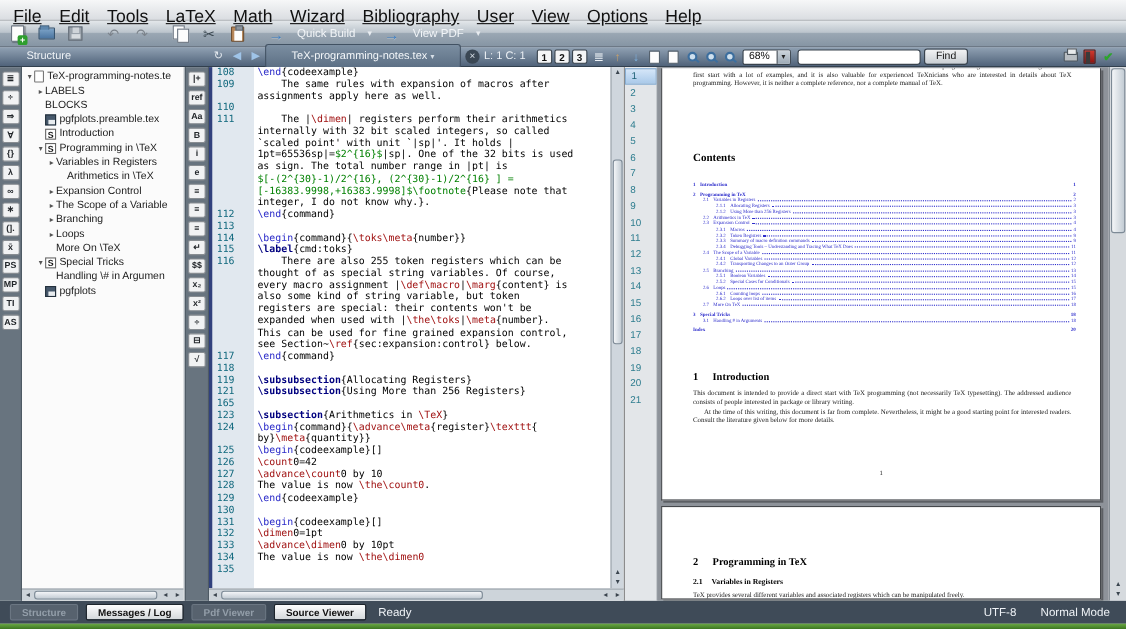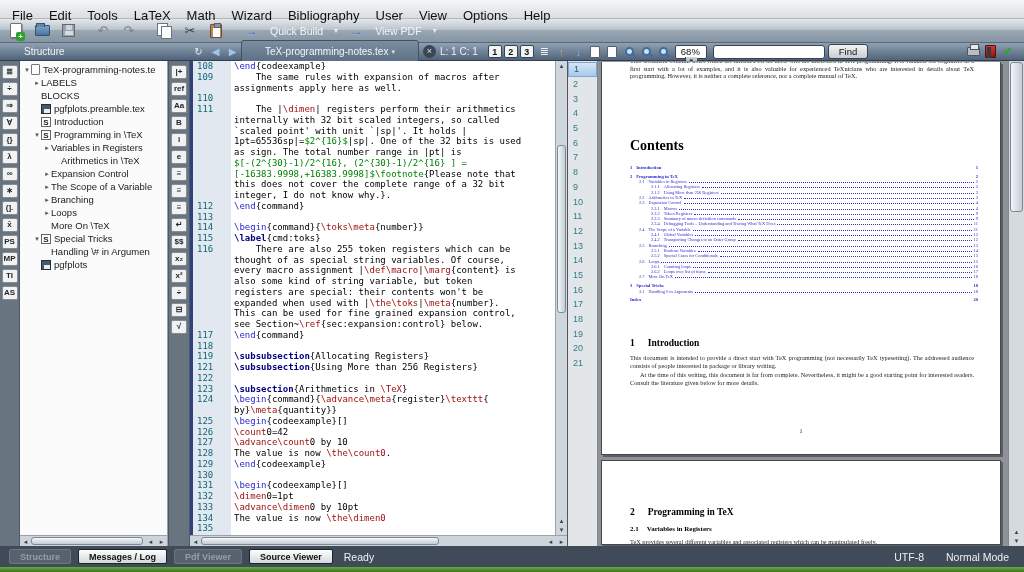--- a/index.html
+++ b/index.html
@@ -1,21 +1,21 @@
 <!DOCTYPE html>
 <html><head>
 <meta charset="utf-8">
 <style>
   * { margin:0; padding:0; box-sizing:border-box; }
   html,body { width:1024px; height:572px; overflow:hidden; }
   .app { width:1024px; height:572px; font-family:"Liberation Sans",sans-serif; background:#c7ccd1; position:relative; overflow:hidden; }
 
   
   .menubar { height:19px; background:linear-gradient(#f6f7f8,#dadde1); border-bottom:1px solid #b4b8bc; display:flex; align-items:center; padding-left:4px; }
-  .menu-item { font-size:13px; color:#101010; padding:0 8px; cursor:default;margin-top:13px; }
+  .menu-item { font-size:16px; color:#101010; padding:0 8px; text-decoration:underline; cursor:default;margin-top:13px; }
 
   
   .toolbar { height:24px; background:linear-gradient(#e3e7ea 0%,#bcc5cd 45%,#9aa7b3 50%,#8695a4 100%); border-bottom:1px solid #5a6877; display:flex; align-items:center; padding:0 5px; gap:4px; }
   .tbtn { width:22px; height:20px; display:flex; align-items:center; justify-content:center; border-radius:2px; }
   .tsep { width:1px; height:16px; background:#77859400; margin:0 2px; }
   .ic-doc { width:12px; height:15px; background:#fdfdfd; border:1px solid #6a7480; border-radius:1px; position:relative; box-shadow:1px 1px 1px rgba(0,0,0,.25); }
   .ic-doc .plus { position:absolute; right:-4px; bottom:-4px; width:9px; height:9px; background:#2e9e2e; color:#fff; font-size:8px; line-height:9px; text-align:center; border-radius:2px; font-weight:bold; }
   .ic-folder { width:15px; height:11px; background:linear-gradient(#7da4c8,#4a74a0); border:1px solid #35536f; border-radius:1px; position:relative; }
   .ic-folder::before { content:""; position:absolute; top:-3px; left:0; width:7px; height:3px; background:#5d87ad; border:1px solid #35536f; border-bottom:none; border-radius:1px 1px 0 0; }
   .ic-floppy { width:13px; height:13px; background:#9aa2ab; border:1px solid #5f6974; position:relative; }
@@ -44,21 +44,21 @@
   .tab .tcaret { font-size:7px; color:#d8e0e8; }
   .closebtn { width:13px; height:13px; border-radius:50%; background:#3a4754; color:#d9e0e7; font-size:9px; line-height:12px; text-align:center; margin:0 4px; flex-shrink:0; }
   .cursorpos { white-space:nowrap; margin-right:10px; }
   .pgbtn { width:14px; height:13px; background:#f4f5f6; border:1px solid #39434d; border-radius:2px; color:#111; font-size:9px; font-weight:bold; display:flex; align-items:center; justify-content:center; margin-right:2px; }
   .pdftool { width:17px; height:15px; display:flex; align-items:center; justify-content:center; }
   .pdftool .g { font-size:11px; }
   .upar { color:#c9a06a; } .dnar { color:#7fb3e0; }
   .minidoc { width:10px; height:12px; background:#fdfdfd; border:1px solid #55616d; border-radius:1px; }
   .mag { width:9px; height:9px; border:2px solid #3c6e9e; border-radius:50%; position:relative; background:#cfe0ee; }
   .mag::after { content:""; position:absolute; width:5px; height:2px; background:#3c6e9e; right:-4px; bottom:-2px; transform:rotate(40deg); }
-  .zoomcombo { height:14px; background:#fff; border:1px solid #39434d; border-radius:2px; display:flex; align-items:center; margin:0 3px;flex-direction:column; }
+  .zoomcombo { height:14px; background:#fff; border:1px solid #39434d; border-radius:2px; display:flex; align-items:center; margin:0 3px; }
   .zoomcombo .zval { color:#111; font-size:9.5px; padding:0 5px; min-width:30px; }
   .zoomcombo .zc { width:12px; height:100%; background:linear-gradient(#cdd5dc,#9daab6); border-left:1px solid #39434d; color:#222; font-size:7px; display:flex; align-items:center; justify-content:center; }
   .findinput { width:112px; height:14px; background:#fff; border:1px solid #39434d; border-radius:3px; margin:0 3px; font-size:9px; padding:0 4px; color:#111; }
   .findbtn { height:15px; background:linear-gradient(#f2f3f4,#c9ced3); border:1px solid #39434d; border-radius:3px; color:#111; font-size:9.5px; padding:0 10px; display:flex; align-items:center; }
   .ic-printer { width:13px; height:9px; background:#b9bec3; border:1px solid #4e575f; border-radius:1px; position:relative; }
   .ic-printer::before { content:""; position:absolute; left:2px; top:-4px; width:7px; height:4px; background:#e8eaec; border:1px solid #4e575f; }
   .ic-pdfred { width:11px; height:13px; background:linear-gradient(#d03a30,#8e1410); border:1px solid #55100c; border-radius:1px; position:relative; }
   .ic-pdfred::before { content:""; position:absolute; left:1px; top:1px; width:4px; height:11px; background:#3a3a3a; }
   .ic-check { color:#2ca52c; font-size:11px; font-weight:bold; }
 
@@ -96,21 +96,21 @@
 
   
   .pagelist { width:30px; background:#e3e6e9; border-right:1px solid #808890; font-size:9px; color:#2e7d8f; flex-shrink:0; overflow:hidden; padding-top:1px; }
   .plrow { height:14.7px; display:flex; align-items:center; padding-left:5px; }
   .plrow.sel { background:linear-gradient(#d5e6f8,#a9c9e9); border:1px solid #7fa8d0; color:#1d6075; }
   .pdfarea { width:410px; background:#8e939a; overflow:hidden; padding:1px 0 0 3px; flex-shrink:0; font-family:"Liberation Serif","DejaVu Serif",serif; }
   .page { width:400px; background:#fff; border:1px solid #45484c; border-top:none; box-shadow:2px 2px 0 rgba(0,0,0,.35); position:relative; overflow:hidden; }
   .page1 { height:393px; margin-bottom:5px; }
   .page2 { height:85px; border-top:1px solid #45484c; }
   .ptext { color:#1c1c1c; font-size:6.3px; line-height:7.6px; text-align:justify; }
-  .contents-h { position:absolute; left:28px; top:76px; font-size:14px; font-weight:bold; color:#000;text-align:center; }
+  .contents-h { position:absolute; left:28px; top:76px; font-size:10px; font-weight:bold; color:#000;text-align:center; }
   .toc { position:absolute; left:28px; right:22px; top:100px; }
   .tocrow { display:flex; align-items:baseline; color:#2d2dcb; font-size:4.4px; line-height:4.8px; }
   .tocrow.l0 { font-weight:bold; font-size:4.6px; margin-top:3.5px; }
   .tocrow.l1 { padding-left:9px; }
   .tocrow.l2 { padding-left:21px; }
   .tocnum { flex-shrink:0; margin-right:4px; }
   .tocdots { flex:1; overflow:hidden; white-space:nowrap; margin:0 2px; border-bottom:1px dotted #2d2dcb; height:3.5px; }
   .tocrow.l0 .tocdots { border-bottom:none; }
   .tocpg { flex-shrink:0; }
   .sech { position:absolute; left:28px; font-weight:bold; color:#000; font-size:9.5px; }
@@ -399,21 +399,20 @@
             <div class="eline">
               <div class="lnum">111</div>
               <div class="lrows">
                 <div class="lrow"><span class="cp">    The |</span><span class="cr">\dimen</span><span class="cp">| registers perform their arithmetics</span></div>
                 <div class="lrow"><span class="cp">internally with 32 bit scaled integers, so called</span></div>
                 <div class="lrow"><span class="cp">`scaled point' with unit `|sp|'. It holds |</span></div>
                 <div class="lrow"><span class="cp">1pt=65536sp|=</span><span class="cg">$2^{16}$</span><span class="cp">|sp|. One of the 32 bits is used</span></div>
                 <div class="lrow"><span class="cp">as sign. The total number range in |pt| is</span></div>
                 <div class="lrow"><span class="cg">$[-(2^{30}-1)/2^{16}, (2^{30}-1)/2^{16} ] =</span></div>
                 <div class="lrow"><span class="cg">[-16383.9998,+16383.9998]$</span><span class="cg">\footnote</span><span class="cp">{Please note that</span></div>
-                <div class="lrow"><span class="cp">this does not cover the complete range of a 32 bit</span></div>
                 <div class="lrow"><span class="cp">integer, I do not know why.}.</span></div>
               </div>
             </div>
             <div class="eline">
               <div class="lnum">112</div>
               <div class="lrows">
                 <div class="lrow"><span class="cb">\end</span><span class="cp">{command}</span></div>
               </div>
             </div>
             <div class="eline">
@@ -465,21 +464,21 @@
                 <div class="lrow"><span class="ck">\subsubsection</span><span class="cp">{Allocating Registers}</span></div>
               </div>
             </div>
             <div class="eline">
               <div class="lnum">121</div>
               <div class="lrows">
                 <div class="lrow"><span class="ck">\subsubsection</span><span class="cp">{Using More than 256 Registers}</span></div>
               </div>
             </div>
             <div class="eline">
-              <div class="lnum">122</div>
+              <div class="lnum">165</div>
               <div class="lrows">
                 <div class="lrow">&nbsp;</div>
               </div>
             </div>
             <div class="eline">
               <div class="lnum">123</div>
               <div class="lrows">
                 <div class="lrow"><span class="ck">\subsection</span><span class="cp">{Arithmetics in </span><span class="cr">\TeX</span><span class="cp">}</span></div>
               </div>
             </div>

